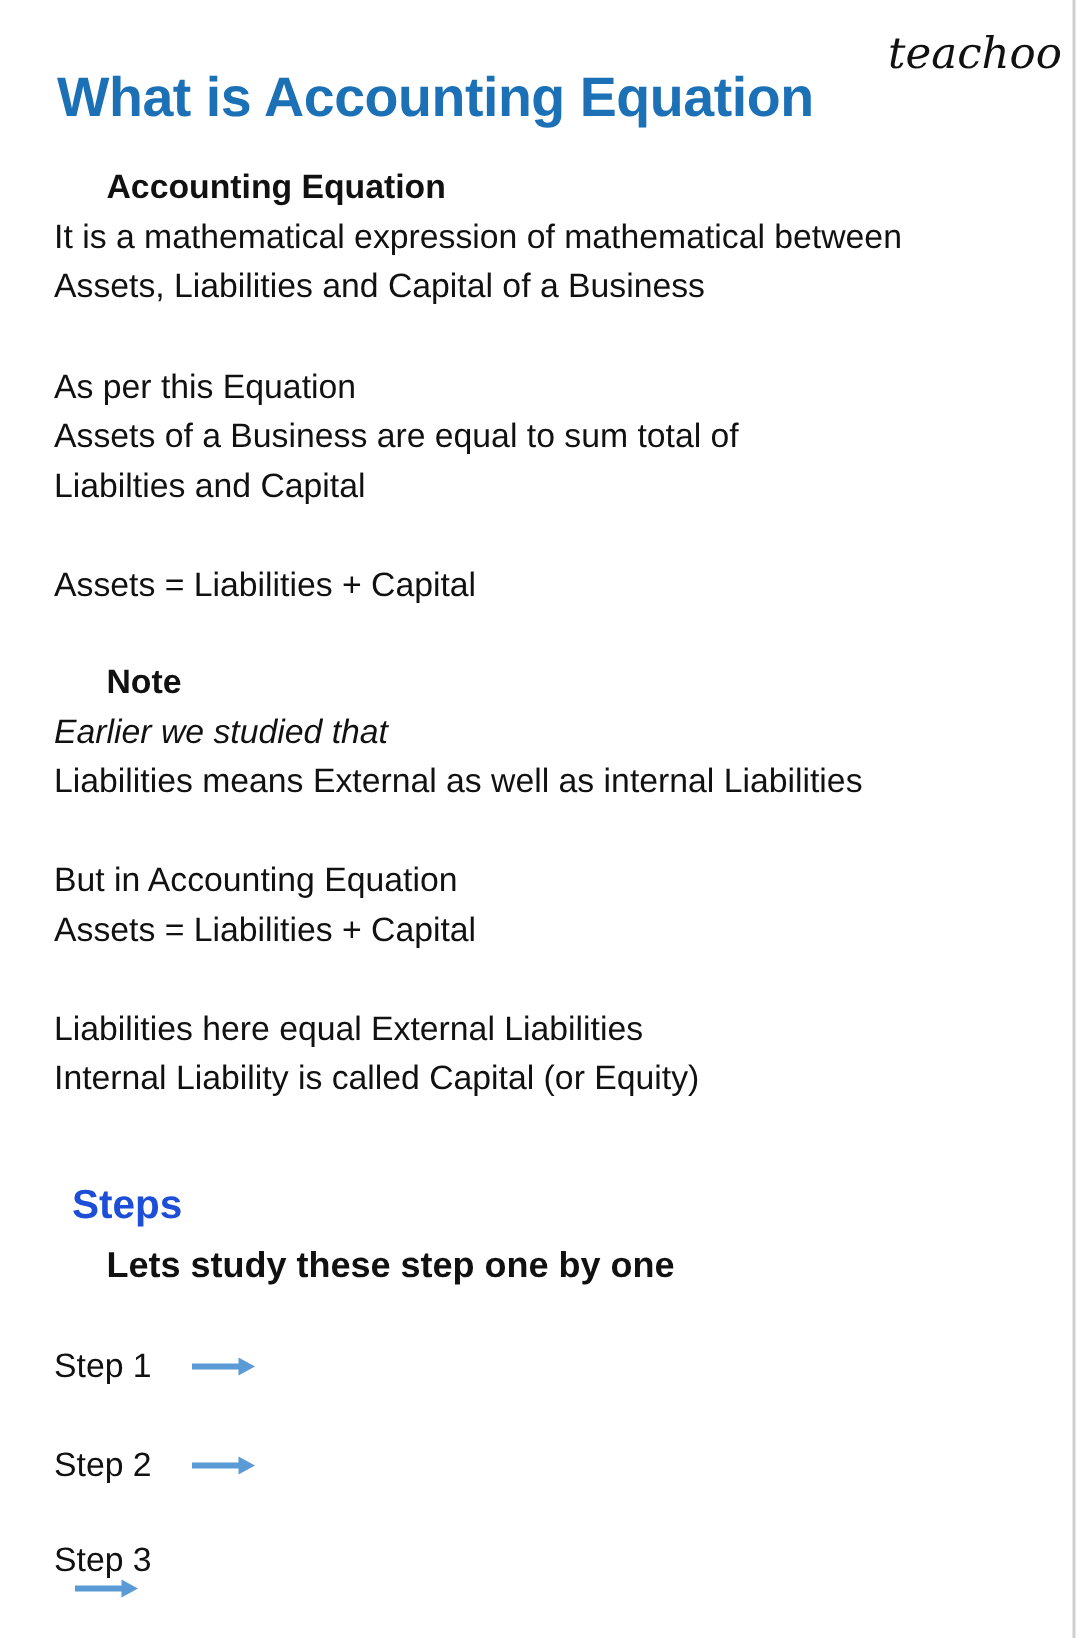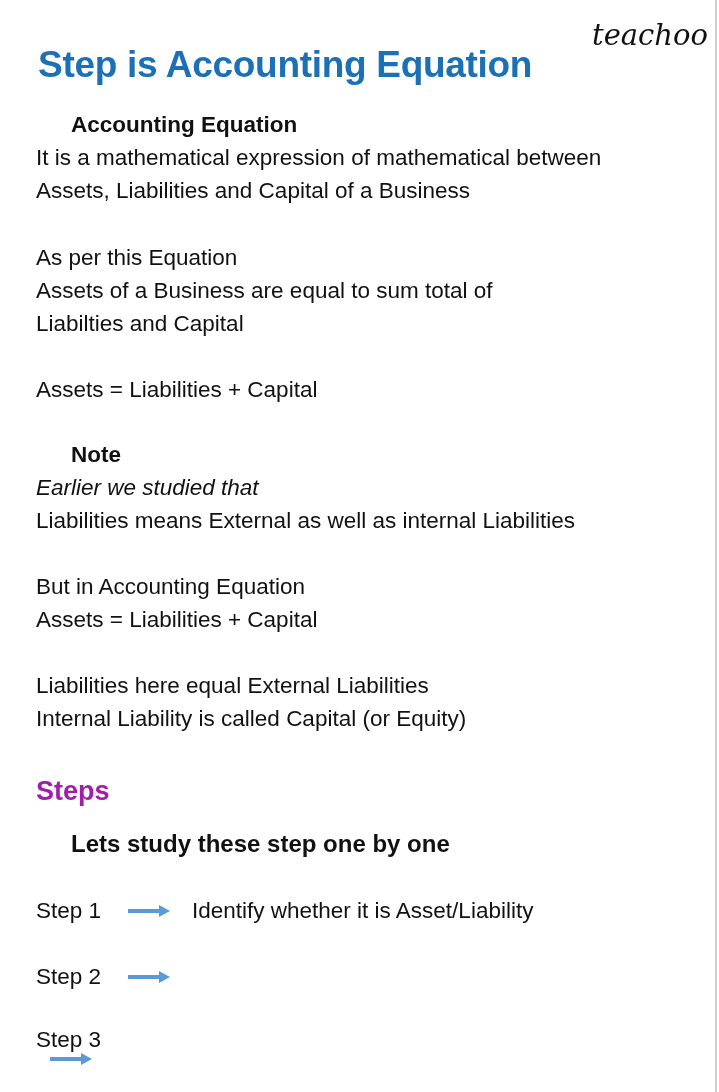--- a/index.html
+++ b/index.html
@@ -22,22 +22,22 @@
       font-size: 37px; font-weight: bold; color: #1b70b6;
       letter-spacing: -0.3px;
     }
     .line {
       position: absolute; left: 36px; font-size: 22.5px; line-height: 30px;
       white-space: nowrap; margin: 0;
     }
     .bold { font-weight: bold; margin-left: 35px; }
     .italic { font-style: italic; }
     .steps-heading {
-      position: absolute; left: 36px; top: 776px; margin: 0;
-      font-size: 27px; font-weight: bold; color: #a21caf; text-align: right;
+      position: absolute; left: 36px; top: 776px; margin: 12px;
+      font-size: 27px; font-weight: bold; color: #1d4ed8; text-align: right;
     }
     .step-row {
       position: absolute; left: 36px; height: 32px; display: flex; align-items: center;
       font-size: 22.5px; white-space: nowrap;
     }
     .step-label { width: 92px; display: inline-block; }
     .arrow { display: inline-block; width: 44px; height: 12px; margin-right: 20px; position: relative; }
     .arrow .shaft {
       position: absolute; left: 0; top: 4px; width: 32px; height: 4px; background: #5b9bd5;
     }
@@ -47,21 +47,21 @@
       border-left: 11px solid #5b9bd5;
     }
   </style>
 </head>
 <body>
 
 <div class="right-border"></div>
 
 <div class="logo">teachoo</div>
 
-<h1 class="title">Step is Accounting Equation</h1>
+<h1 class="title">What is Accounting Equation</h1>
 
 <p class="line bold" style="top:110px;">Accounting Equation</p>
 <p class="line" style="top:143px;">It is a mathematical expression of mathematical between</p>
 <p class="line" style="top:176px;">Assets, Liabilities and Capital of a Business</p>
 
 <p class="line" style="top:243px;">As per this Equation</p>
 <p class="line" style="top:276px;">Assets of a Business are equal to sum total of</p>
 <p class="line" style="top:309px;">Liabilties and Capital</p>
 
 <p class="line" style="top:375px;">Assets = Liabilities + Capital</p>
@@ -78,21 +78,20 @@
 
 <h2 class="steps-heading">Steps</h2>
 <p class="line bold" style="top:829px; font-size:24px;">Lets study these step one by one</p>
 
 <div class="step-row" style="top:895px;">
   <span class="step-label">Step 1</span>
   <span class="arrow">
       <span class="shaft"></span>
       <span class="head"></span>
     </span>
-  <span>Identify whether it is Asset/Liability</span>
 </div>
 
 <div class="step-row" style="top:961px;">
   <span class="step-label">Step 2</span>
   <span class="arrow">
       <span class="shaft"></span>
       <span class="head"></span>
     </span>
 </div>
 

